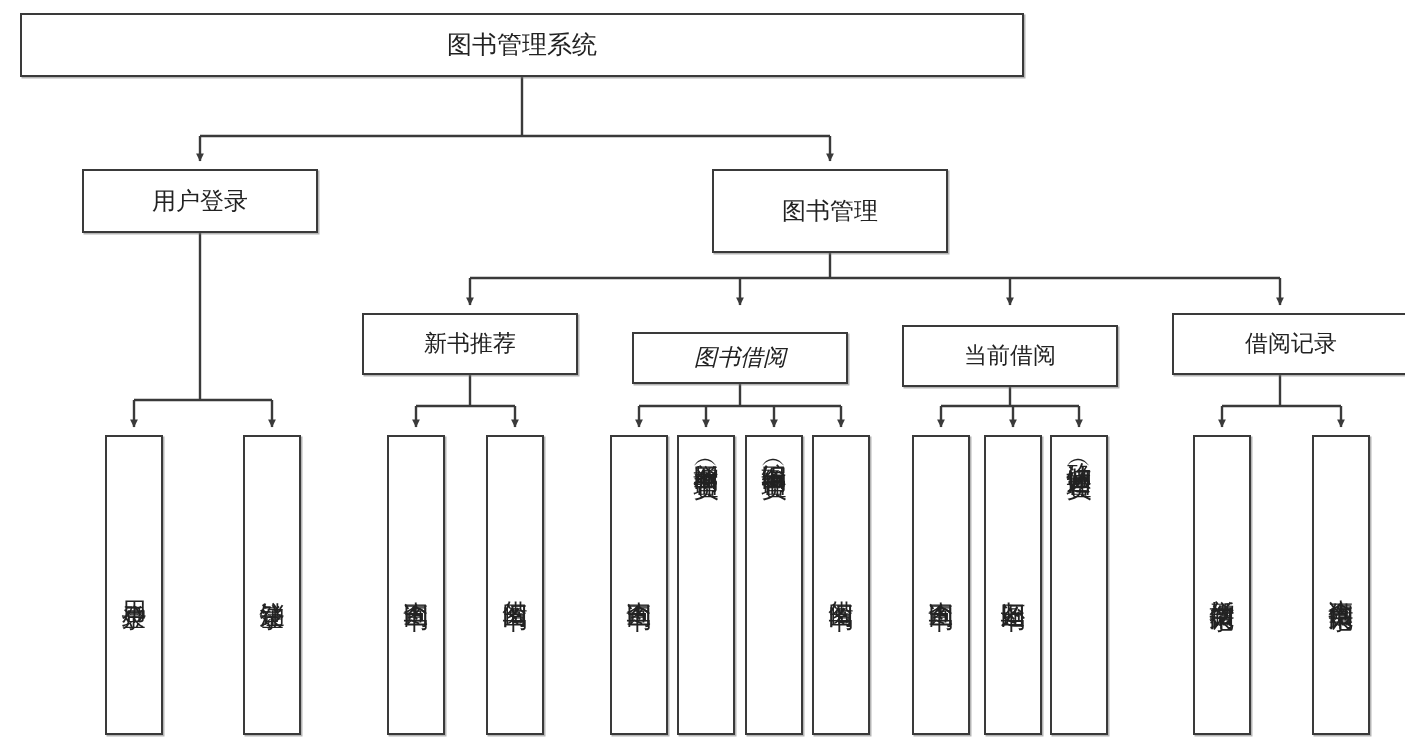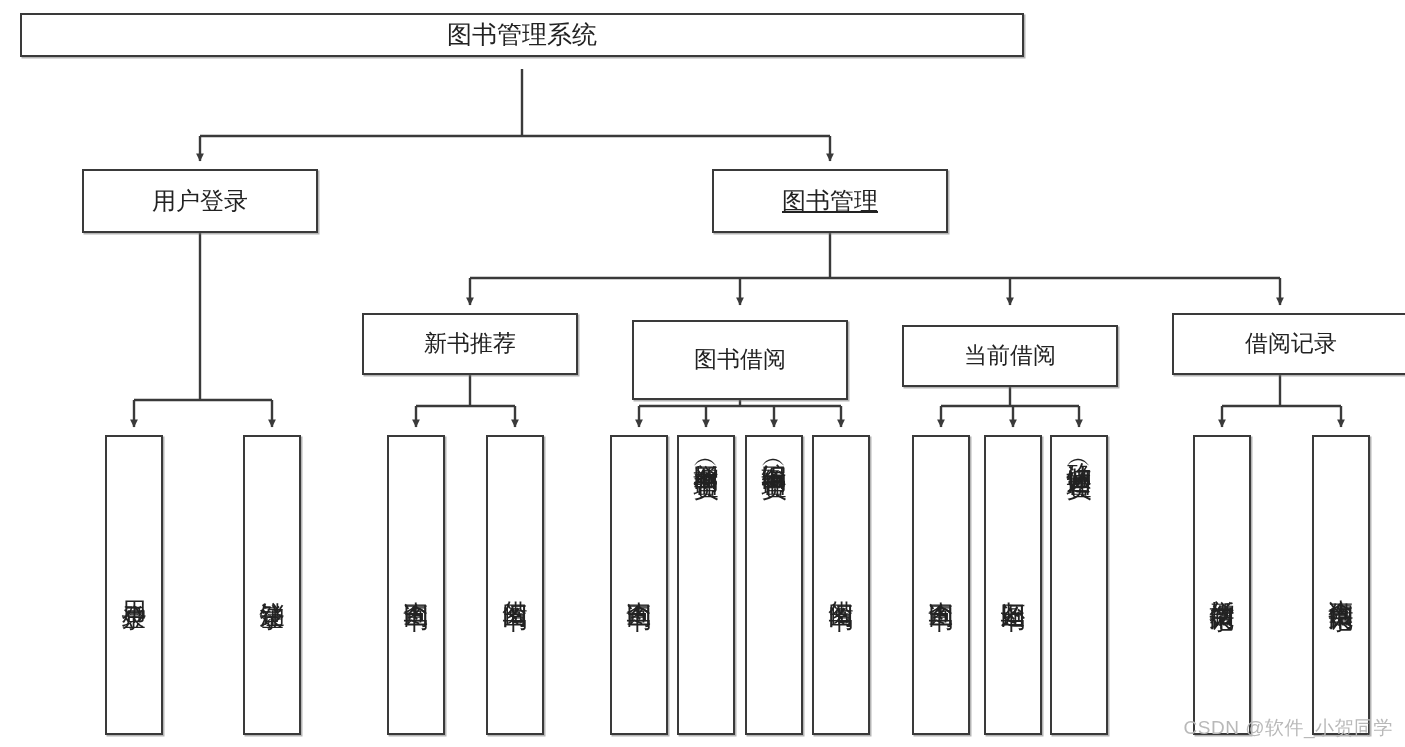--- a/index.html
+++ b/index.html
@@ -106,33 +106,33 @@
       <path d="M1079,406 L1079,427" marker-end="url(#arrow)"></path>
 
       <path d="M1280,375 L1280,406"></path>
       <path d="M1222,406 L1341,406"></path>
       <path d="M1222,406 L1222,427" marker-end="url(#arrow)"></path>
       <path d="M1341,406 L1341,427" marker-end="url(#arrow)"></path>
     </g>
   </svg>
 
   <div id="nodes">
-      <div class="node root" style="left: 20px; top: 13px; width: 1004px; height: 44px;">
+      <div class="node root" style="left: 20px; top: 13px; width: 1004px; height: 64px;">
         <span class="lbl">图书管理系统</span>
       </div>
       <div class="node lvl2" style="left: 82px; top: 169px; width: 236px; height: 64px;">
         <span class="lbl">用户登录</span>
       </div>
-      <div class="node lvl2" style="left: 712px; top: 169px; width: 236px; height: 64px; text-decoration: underline;">
+      <div class="node lvl2" style="left: 712px; top: 169px; width: 236px; height: 84px;">
         <span class="lbl">图书管理</span>
       </div>
       <div class="node lvl3" style="left: 362px; top: 313px; width: 216px; height: 62px;">
         <span class="lbl">新书推荐</span>
       </div>
-      <div class="node lvl3" style="left: 632px; top: 320px; width: 216px; height: 80px;">
+      <div class="node lvl3" style="left: 632px; top: 332px; width: 216px; height: 52px; font-style: italic;">
         <span class="lbl">图书借阅</span>
       </div>
       <div class="node lvl3" style="left: 902px; top: 325px; width: 216px; height: 62px;">
         <span class="lbl">当前借阅</span>
       </div>
       <div class="node lvl3" style="left: 1172px; top: 313px; width: 238px; height: 62px;">
         <span class="lbl">借阅记录</span>
       </div>
       <div class="node leaf centered" style="left: 105px; top: 435px; width: 58px; height: 300px;">
         <span class="lbl">用户登录</span>
@@ -168,14 +168,13 @@
         <span class="lbl">确认归还（管理员）</span>
       </div>
       <div class="node leaf centered" style="left: 1193px; top: 435px; width: 58px; height: 300px;">
         <span class="lbl">新增借阅记录</span>
       </div>
       <div class="node leaf centered" style="left: 1312px; top: 435px; width: 58px; height: 300px;">
         <span class="lbl">查询借阅记录</span>
       </div>
     </div>
 
-  <div class="watermark">CSDN @软件_小贺同学</div>
 </div>
 
 </body></html>

